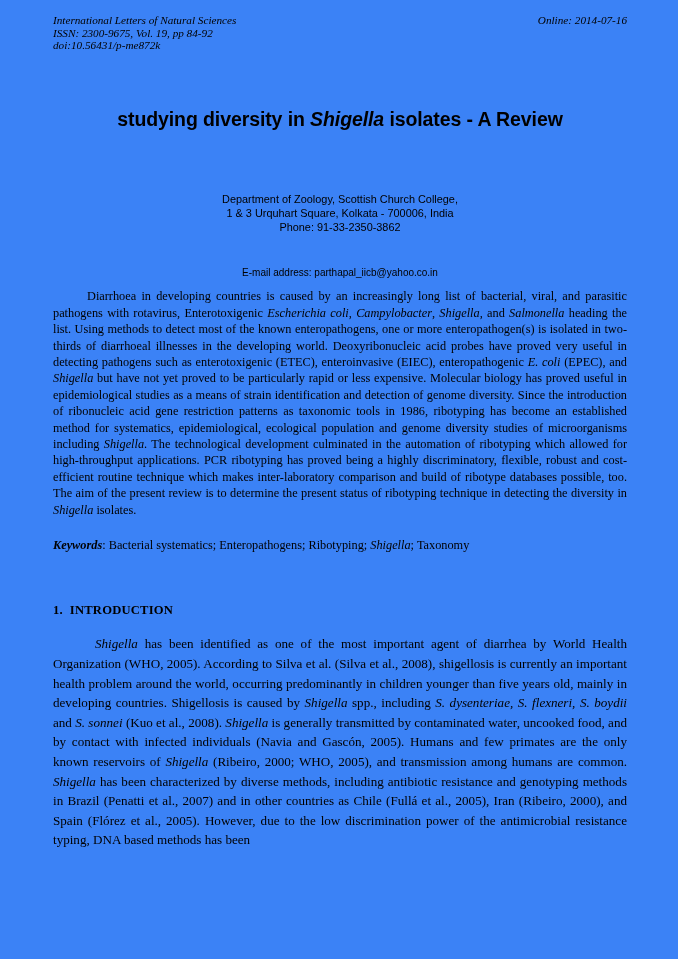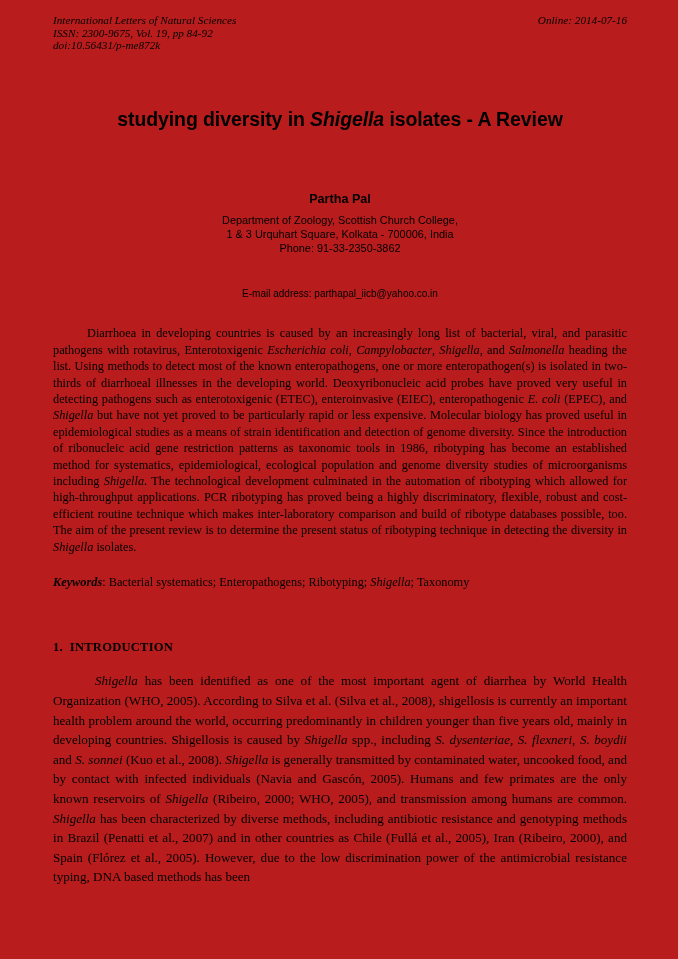--- a/index.html
+++ b/index.html
@@ -4,21 +4,21 @@
 <style>
   html, body {
     margin: 0;
     padding: 0;
     background: #ffffff;
   }
   .page {
     position: relative;
     width: 678px;
     height: 959px;
-    background: #b91c1c;
+    background: #3b82f6;
     overflow: hidden;
     color: #000000;
   }
   .content {
     position: absolute;
     left: 53px;
     top: 14px;
     width: 574px;
   }
 
@@ -80,21 +80,21 @@
 
   
   .abstract-heading {
     margin-top: 40px;
     font-family: "Liberation Serif", "DejaVu Serif", serif;
     font-weight: bold;
     font-size: 12.6px;
     letter-spacing: 0.2px;
   }
   .abstract-body {
-    margin-top: 24px;
+    margin-top: 8px;
     font-family: "Liberation Serif", "DejaVu Serif", serif;
     font-size: 12.3px;
     line-height: 16.4px;
     text-align: justify;
     text-indent: 34px;
     hyphens: none;
   }
   .abstract-body .ital { font-style: italic; }
 
   .keywords {
@@ -143,21 +143,20 @@
       <div class="line">doi:10.56431/p-me872k</div>
       <div class="online-date">Online: 2014-07-16</div>
     </div>
 
     <div class="title-block">
       <br>
       <span>studying diversity in </span><span class="ital">Shigella</span><span> isolates - A Review</span>
     </div>
 
     <div class="author-block">
-      <div class="author-name">Partha Pal</div>
       <div class="affiliation">
         <span>Department of Zoology, Scottish Church College,</span><br>
         <span>1 &amp; 3 Urquhart Square, Kolkata - 700006, India</span><br>
         <span>Phone: 91-33-2350-3862</span>
       </div>
       <div class="email-line">E-mail address: parthapal_iicb@yahoo.co.in</div>
     </div>
 
     <div class="abstract-body">
       <span>Diarrhoea in developing countries is caused by an increasingly long list of bacterial, viral, and parasitic pathogens with rotavirus, Enterotoxigenic </span><span class="ital">Escherichia coli</span><span>, </span><span class="ital">Campylobacter</span><span>, </span><span class="ital">Shigella</span><span>, and </span><span class="ital">Salmonella</span><span> heading the list. Using methods to detect most of the known enteropathogens, one or more enteropathogen(s) is isolated in two-thirds of diarrhoeal illnesses in the developing world. Deoxyribonucleic acid probes have proved very useful in detecting pathogens such as enterotoxigenic (ETEC), enteroinvasive (EIEC), enteropathogenic </span><span class="ital">E. coli</span><span> (EPEC), and </span><span class="ital">Shigella</span><span> but have not yet proved to be particularly rapid or less expensive. Molecular biology has proved useful in epidemiological studies as a means of strain identification and detection of genome diversity. Since the introduction of ribonucleic acid gene restriction patterns as taxonomic tools in 1986, ribotyping has become an established method for systematics, epidemiological, ecological population and genome diversity studies of microorganisms including </span><span class="ital">Shigella</span><span>. The technological development culminated in the automation of ribotyping which allowed for high-throughput applications. PCR ribotyping has proved being a highly discriminatory, flexible, robust and cost-efficient routine technique which makes inter-laboratory comparison and build of ribotype databases possible, too. The aim of the present review is to determine the present status of ribotyping technique in detecting the diversity in </span><span class="ital">Shigella</span><span> isolates.</span>

